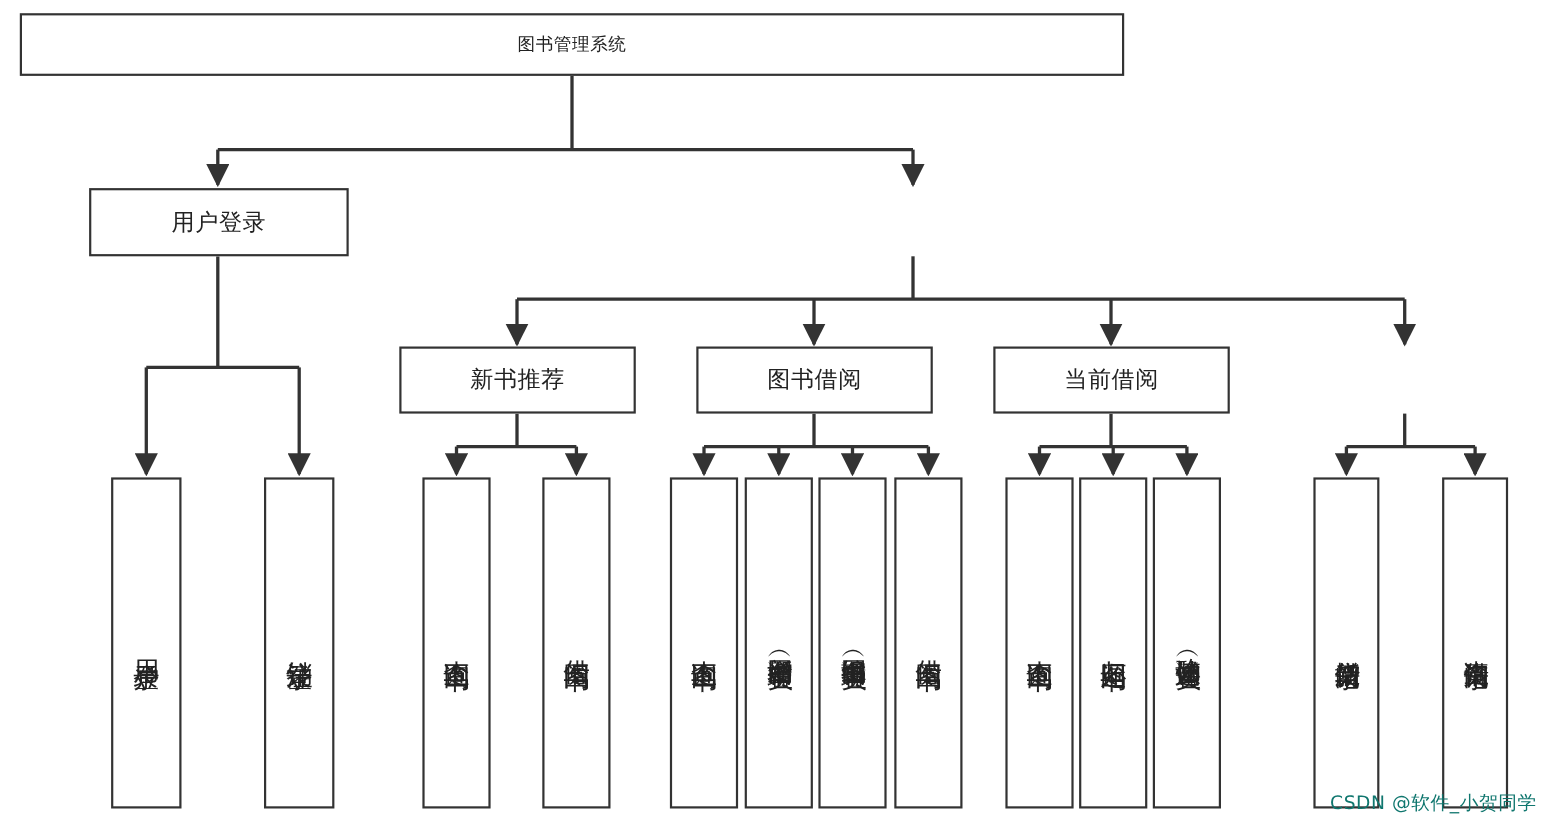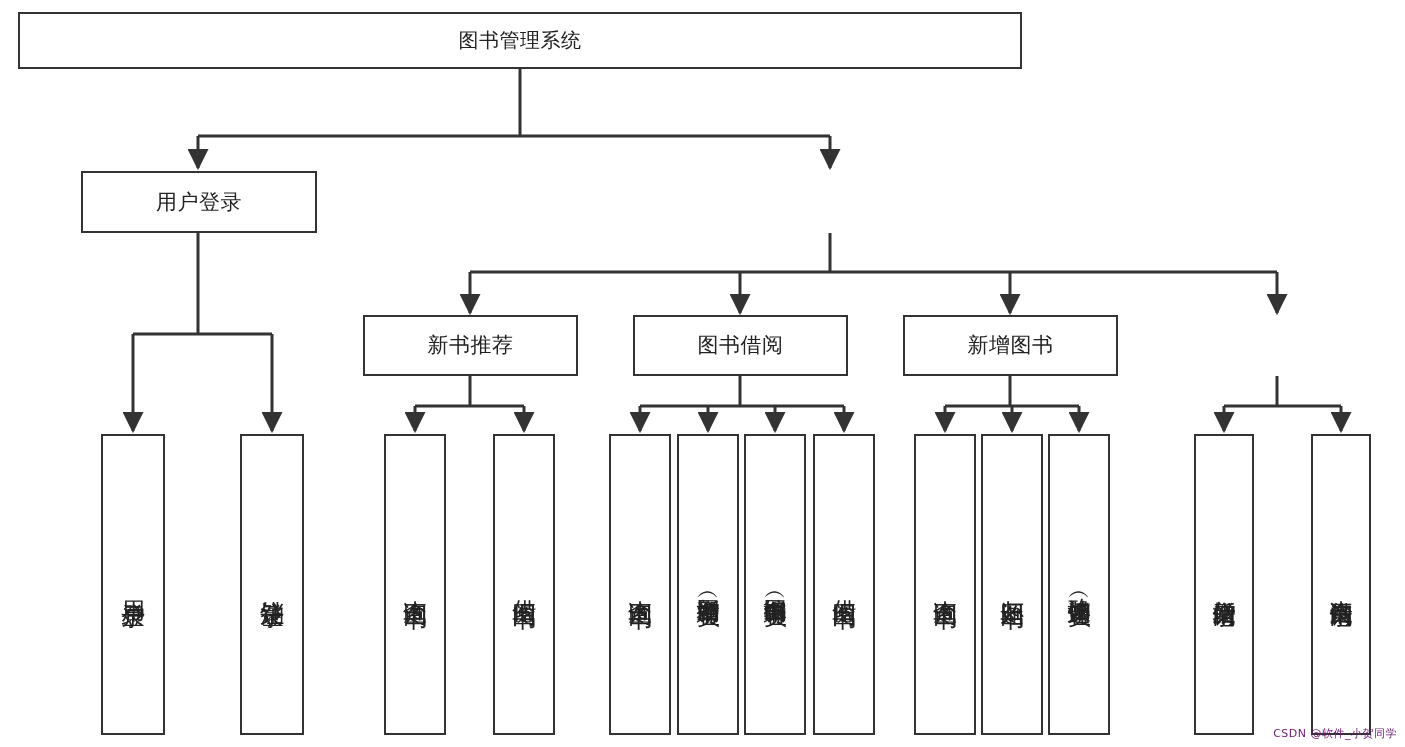--- a/index.html
+++ b/index.html
@@ -36,21 +36,21 @@
     display:block;
     text-align:center;
     line-height:1.06;
     letter-spacing:0.5px;
   }
   
   .node.horiz .label{
     font-size:21px;
     white-space:nowrap;
   }
-  .node.root .label{ font-size:20px; }
+  .node.root .label{ font-size:16px; }
   
   .node.vert{
     align-items:center;
     justify-content:center;
     padding:4px 0;
   }
   .node.vert .label{
     writing-mode:vertical-rl;
     text-orientation:upright;
     font-size:24px;
@@ -59,22 +59,22 @@
     max-height:100%;
   }
   .node.vert.tall-text .label{
     font-size:23px;
     letter-spacing:1px;
   }
   .watermark{
     position:absolute;
     right:8px;
     bottom:6px;
-    font-size:11px;
-    color:#701a75;
+    font-size:17px;
+    color:#0f766e;
     white-space:nowrap;
     letter-spacing:0.5px;
   }
 </style>
 </head>
 <body>
 
 <div id="canvas">
 
   <svg id="wires" viewBox="0 0 1405 747" xmlns="http://www.w3.org/2000/svg">
@@ -140,21 +140,21 @@
 
   <div class="node horiz" style="left:633px; top:315px; width:215px; height:61px;">
     <span class="label">图书借阅</span>
   </div>
 
   <div class="node horiz" style="left:363px; top:315px; width:215px; height:61px;">
     <span class="label">新书推荐</span>
   </div>
 
   <div class="node horiz" style="left:903px; top:315px; width:215px; height:61px;">
-    <span class="label">新增图书</span>
+    <span class="label">当前借阅</span>
   </div>
 
 
   <div class="node vert" style="left:101px; top:434px; width:64px; height:301px;">
     <span class="label">用户登录</span>
   </div>
 
   <div class="node vert" style="left:240px; top:434px; width:64px; height:301px;">
     <span class="label">注销登录</span>
   </div>

